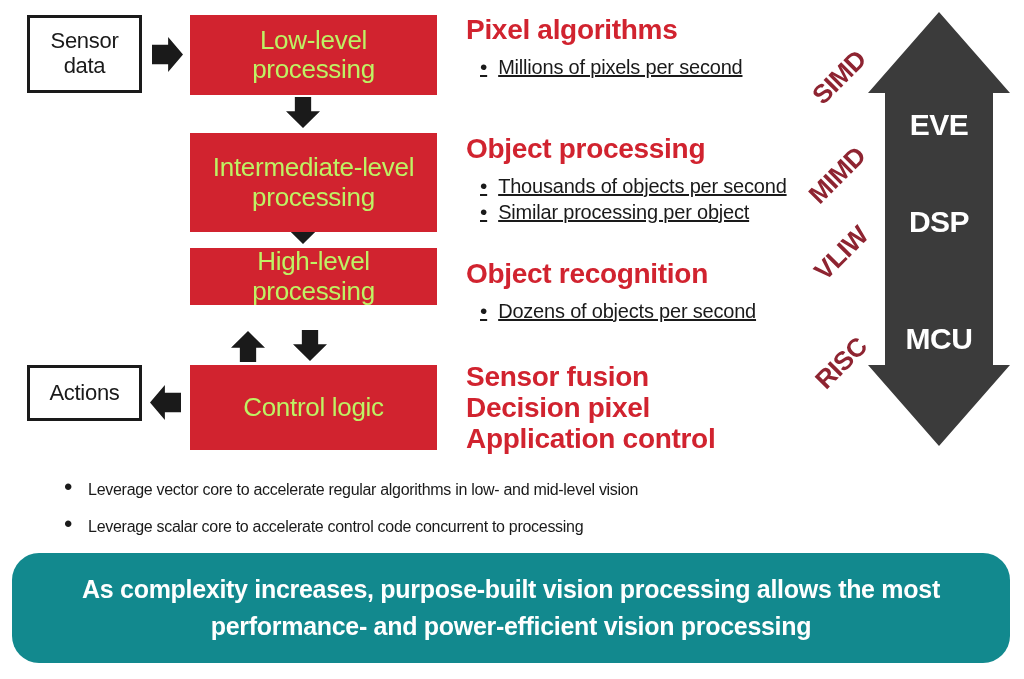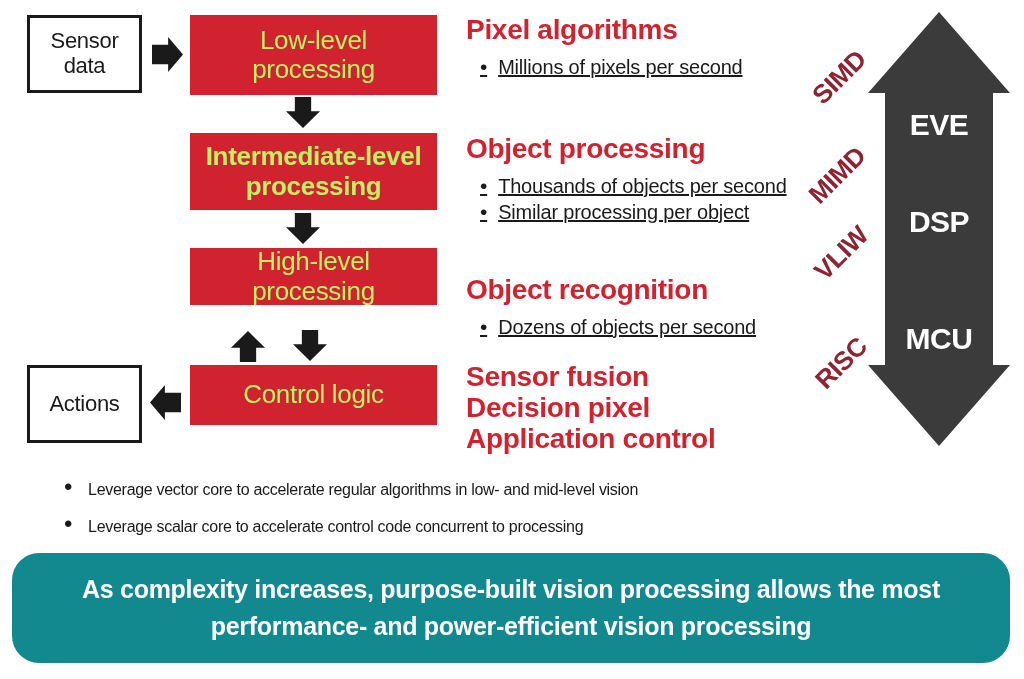--- a/index.html
+++ b/index.html
@@ -4,50 +4,50 @@
 <style>
   html,body{margin:0;padding:0;background:#fff;}
   .canvas{position:relative;width:1024px;height:679px;background:#ffffff;overflow:hidden;
           font-family:"Liberation Sans",sans-serif;}
 
   
   .stage{position:absolute;left:190px;width:247px;background:var(--red);color:#bef264;
          display:flex;align-items:center;justify-content:center;text-align:center;
          font-size:26px;line-height:1.12;white-space:pre-line;letter-spacing:-0.3px;}
   .stage-0{top:15px;height:80px;}
-  .stage-1{top:133px;height:77px;font-weight:bold;}
+  .stage-1{top:133px;height:99px;}
   .stage-2{top:248px;height:57px;}
-  .stage-3{top:365px;height:60px;}
+  .stage-3{top:365px;height:85px;}
 
   
   .iobox{position:absolute;left:27px;width:115px;box-sizing:border-box;background:#fff;
          border:3px solid var(--ink);color:var(--ink);display:flex;align-items:center;
          justify-content:center;text-align:center;font-size:22px;line-height:1.12;
          white-space:pre-line;letter-spacing:-0.3px;}
   .io-sensor{top:15px;height:78px;}
-  .io-actions{top:365px;height:78px;}
+  .io-actions{top:365px;height:56px;}
 
   
   .arr{position:absolute;background:var(--ink);}
   .arr-right{left:152px;top:37px;width:31px;height:35px;
     clip-path:polygon(0 22%,52% 22%,52% 0,100% 50%,52% 100%,52% 78%,0 78%);}
   .arr-left{left:150px;top:385px;width:31px;height:35px;
     clip-path:polygon(100% 22%,48% 22%,48% 0,0 50%,48% 100%,48% 78%,100% 78%);}
   .arr-down{width:34px;height:31px;
     clip-path:polygon(26% 0,74% 0,74% 46%,100% 46%,50% 100%,0 46%,26% 46%);}
   .arr-up{width:34px;height:31px;
     clip-path:polygon(50% 0,100% 54%,74% 54%,74% 100%,26% 100%,26% 54%,0 54%);}
   .down-1{left:286px;top:97px;}
   .down-2{left:286px;top:213px;}
   .down-3{left:293px;top:330px;}
   .up-1{left:231px;top:331px;}
 
   
   .detail{position:absolute;left:466px;}
-  .detail-0{top:14px;} .detail-1{top:133px;} .detail-2{top:258px;margin-top:16px;} .detail-3{top:361px;}
+  .detail-0{top:14px;} .detail-1{top:133px;} .detail-2{top:258px;} .detail-3{top:361px;}
   .dheading{color:var(--red);font-weight:bold;font-size:28px;line-height:31px;
             letter-spacing:-0.3px;white-space:pre-line;margin:0 0 9px 0;}
   .bullet{font-size:20px;line-height:26px;color:var(--ink);letter-spacing:-0.2px;text-decoration:underline;}
   .bullet::before{content:"•";margin:0 11px 0 14px;font-size:21px;}
 
   
   .bigarrow{position:absolute;left:866px;top:12px;width:146px;height:434px;}
   .bigarrow svg{position:absolute;left:0;top:0;}
   .core{position:absolute;left:0;width:100%;text-align:center;color:#fff;
         font-weight:bold;font-size:30px;line-height:34px;letter-spacing:-0.5px;}

